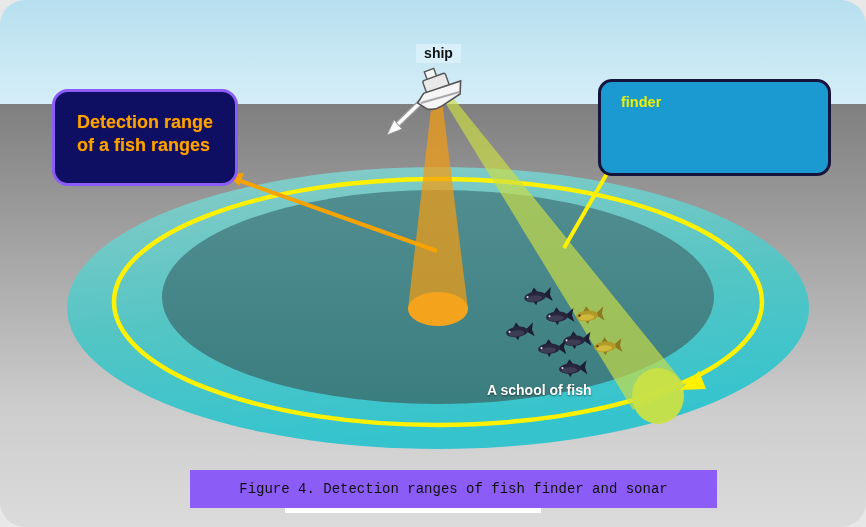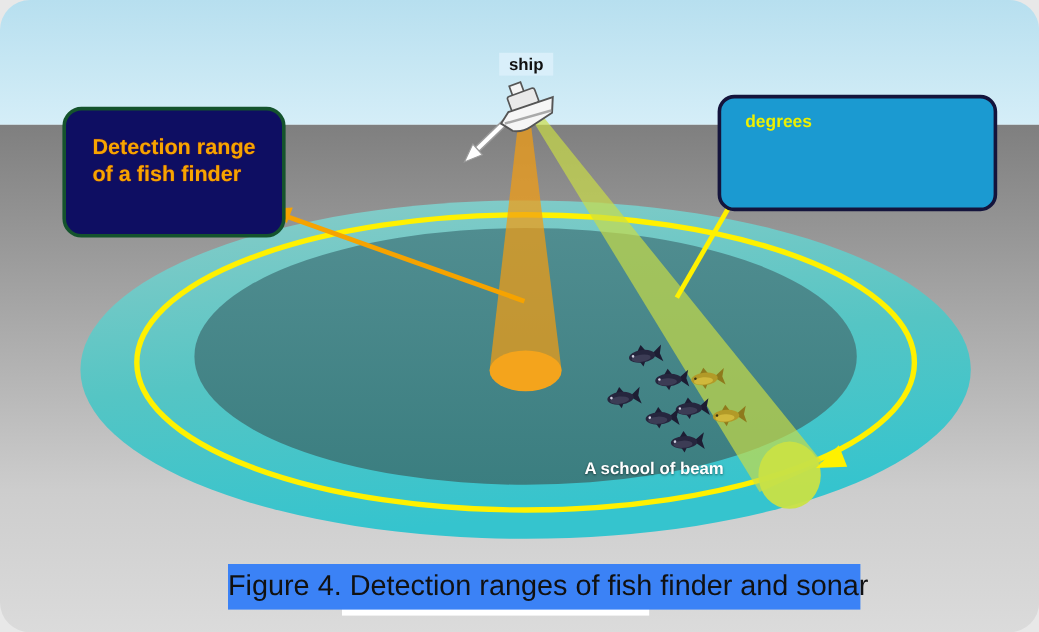--- a/index.html
+++ b/index.html
@@ -19,42 +19,43 @@
   svg.scene{position:absolute;left:0;top:0;z-index:2;}
   .overlay{position:absolute;z-index:3;}
 
   .ship-chip{
     left:416px;top:44px;width:45px;height:19px;
     background:#d9effa;color:#111;font-weight:bold;font-size:14px;
     text-align:center;line-height:19px;
   }
   .ff-box{
     left:52px;top:89px;width:158px;height:72px;
-    background:#0e0e62;border:3px solid #14532d;border-radius:16px;
+    background:#0e0e62;border:3px solid #8b5cf6;border-radius:16px;
     color:#f6a500;font-weight:bold;font-size:18px;line-height:23px;
-    padding:19px 0 12px 22px;
+    padding:19px 0 0 22px;
     text-shadow:0 0 1px rgba(190,60,0,.9);
   }
   .sonar-box{
     left:598px;top:79px;width:207px;height:81px;
     background:#1b9ad1;border:3px solid #14143c;border-radius:14px;
     color:#eef000;font-weight:bold;font-size:14.5px;line-height:21px;
     padding:10px 0 0 20px;
   }
   .school-label{
     left:487px;top:382px;color:#fff;font-weight:bold;font-size:14px;
     text-shadow:0 1px 2px rgba(0,0,0,.55);white-space:nowrap;
   }
   .caption-substrip{
     left:285px;top:505px;width:256px;height:8px;background:#fff;z-index:3;
   }
   .caption-bar{
-    left:190px;top:470px;width:527px;height:38px;background:#3b82f6;
-    color:#111;font-size:24px;line-height:38px;text-align:center;z-index:4;
+    left:190px;top:470px;width:527px;height:38px;background:#8b5cf6;
+    color:#111;font-size:14px;line-height:38px;text-align:center;z-index:4;
     white-space:nowrap;
+    font-family:Liberation Mono, monospace;
   }
 </style>
 </head>
 <body>
 
 <div id="stage">
   <div class="sky"></div>
   <div class="sea"></div>
 
   <svg class="scene" width="866" height="527" viewBox="0 0 866 527">
@@ -124,24 +125,24 @@
       <rect x="15" y="18" width="24" height="13" rx="2" fill="#e9e9e9" stroke="#555" stroke-width="1.4"></rect>
       <path d="M3,37 L10,46 Q17,50 25,48 L46,43 L51,31 L12,30 Z" fill="#f6f6f6" stroke="#555" stroke-width="1.6"></path>
       <path d="M6,38 L46,41" stroke="#aaa" stroke-width="2" fill="none"></path>
     </g>
   </svg>
 
   <div class="overlay ship-chip">ship</div>
 
   <div class="overlay ff-box">
     <div>Detection range</div>
-    <div>of a fish finder</div>
+    <div>of a fish ranges</div>
   </div>
 
   <div class="overlay sonar-box">
-    <div>degrees</div>
+    <div>finder</div>
   </div>
 
-  <div class="overlay school-label">A school of beam</div>
+  <div class="overlay school-label">A school of fish</div>
 
   <div class="overlay caption-substrip"></div>
   <div class="overlay caption-bar">Figure 4. Detection ranges of fish finder and sonar</div>
 </div>
 
 </body></html>

